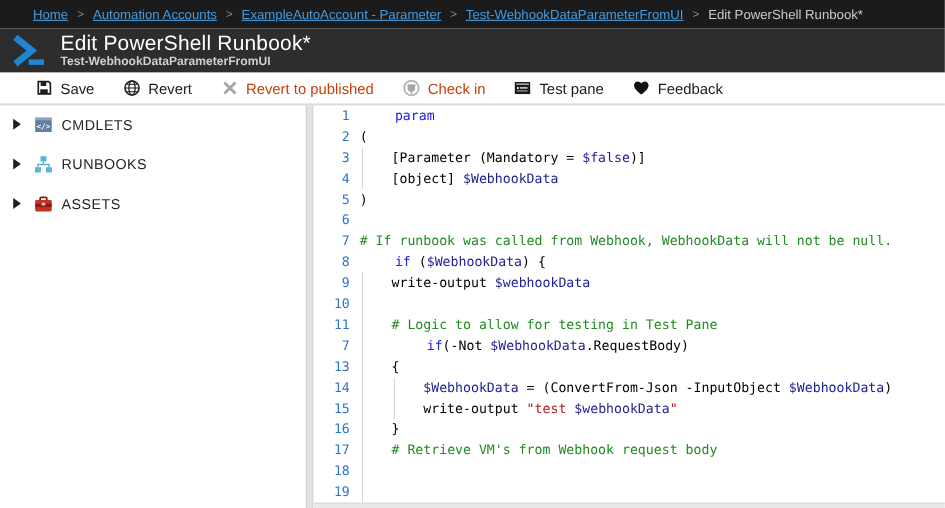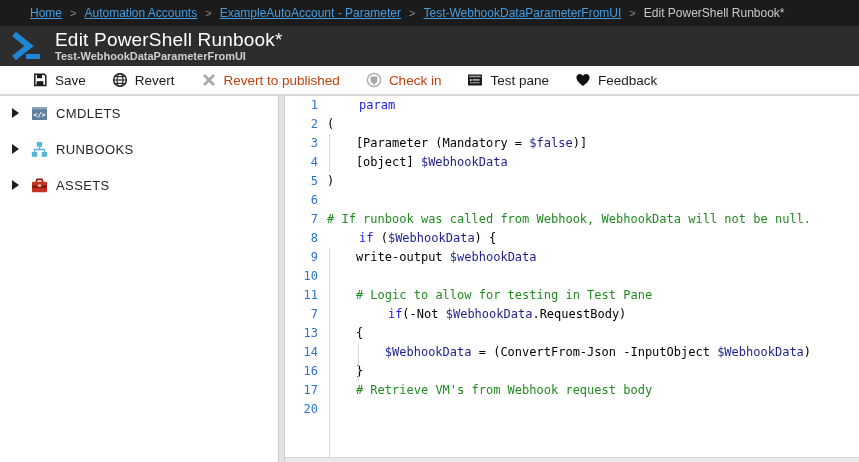--- a/index.html
+++ b/index.html
@@ -252,29 +252,37 @@
         </div>
         <div class="line">
           <span class="ln">13</span>
           <span class="code"><span class="tk-p">    {</span></span>
         </div>
         <div class="line">
           <span class="ln">14</span>
           <span class="code"><span class="tk-p">        </span><span class="tk-v">$WebhookData</span><span class="tk-p"> = (ConvertFrom-Json -InputObject </span><span class="tk-v">$WebhookData</span><span class="tk-p">)</span></span>
         </div>
         <div class="line">
+          <span class="ln">15</span>
+          <span class="code"><span class="tk-p">        write-output </span><span class="tk-s">"test </span><span class="tk-v">$webhookData</span><span class="tk-s">"</span></span>
+        </div>
+        <div class="line">
           <span class="ln">16</span>
           <span class="code"><span class="tk-p">    }</span></span>
         </div>
         <div class="line">
           <span class="ln">17</span>
           <span class="code"><span class="tk-p">    </span><span class="tk-c"># Retrieve VM's from Webhook request body</span></span>
         </div>
         <div class="line">
-          <span class="ln">20</span>
+          <span class="ln">18</span>
+        </div>
+        <div class="line">
+          <span class="ln">19</span>
+          <span class="code"></span>
         </div>
         <div class="indent-guide" style="left: 44px; top: 38px; height: 38px;"></div>
         <div class="indent-guide" style="left: 44px; top: 152px; height: 209px;"></div>
         <div class="indent-guide" style="left: 72.88px; top: 247px; height: 38px;"></div>
       </div>
     <div class="hscroll-track"></div>
   </div>
 </div>
 
 </body></html>

